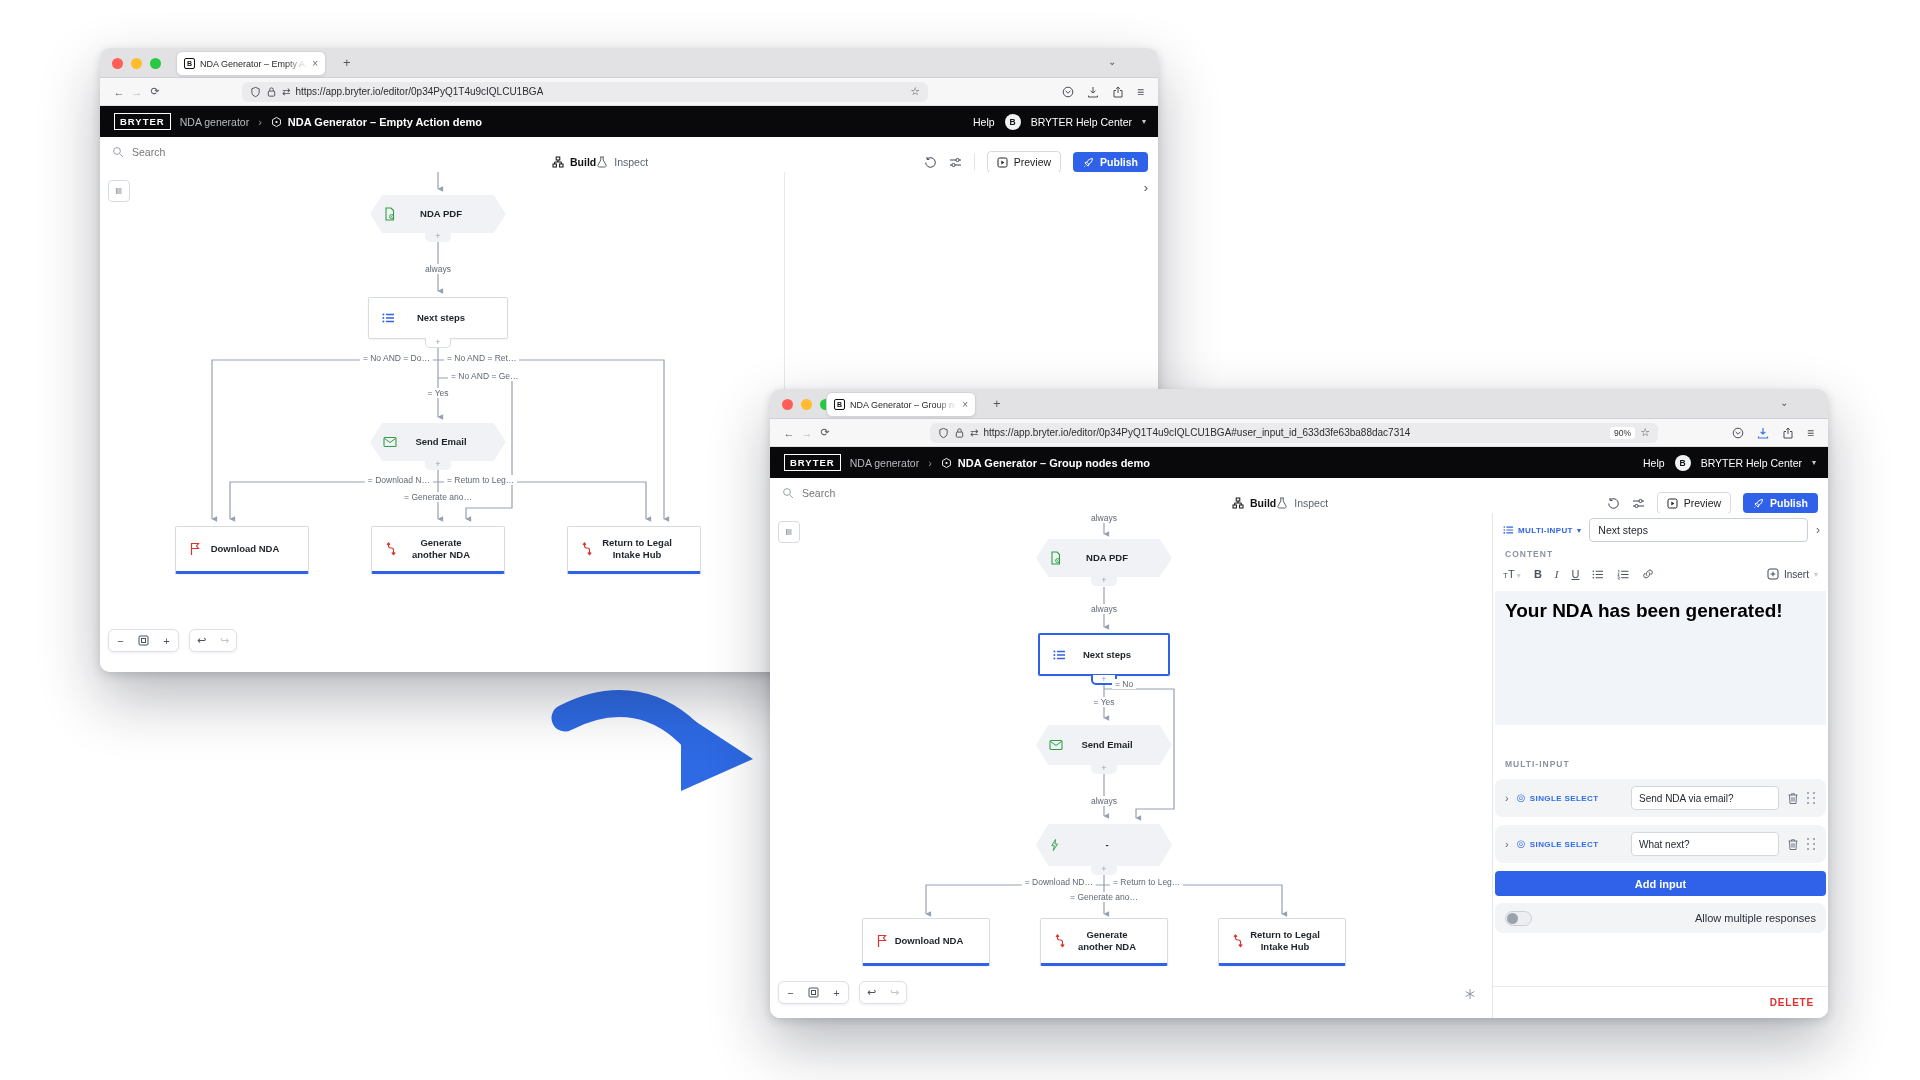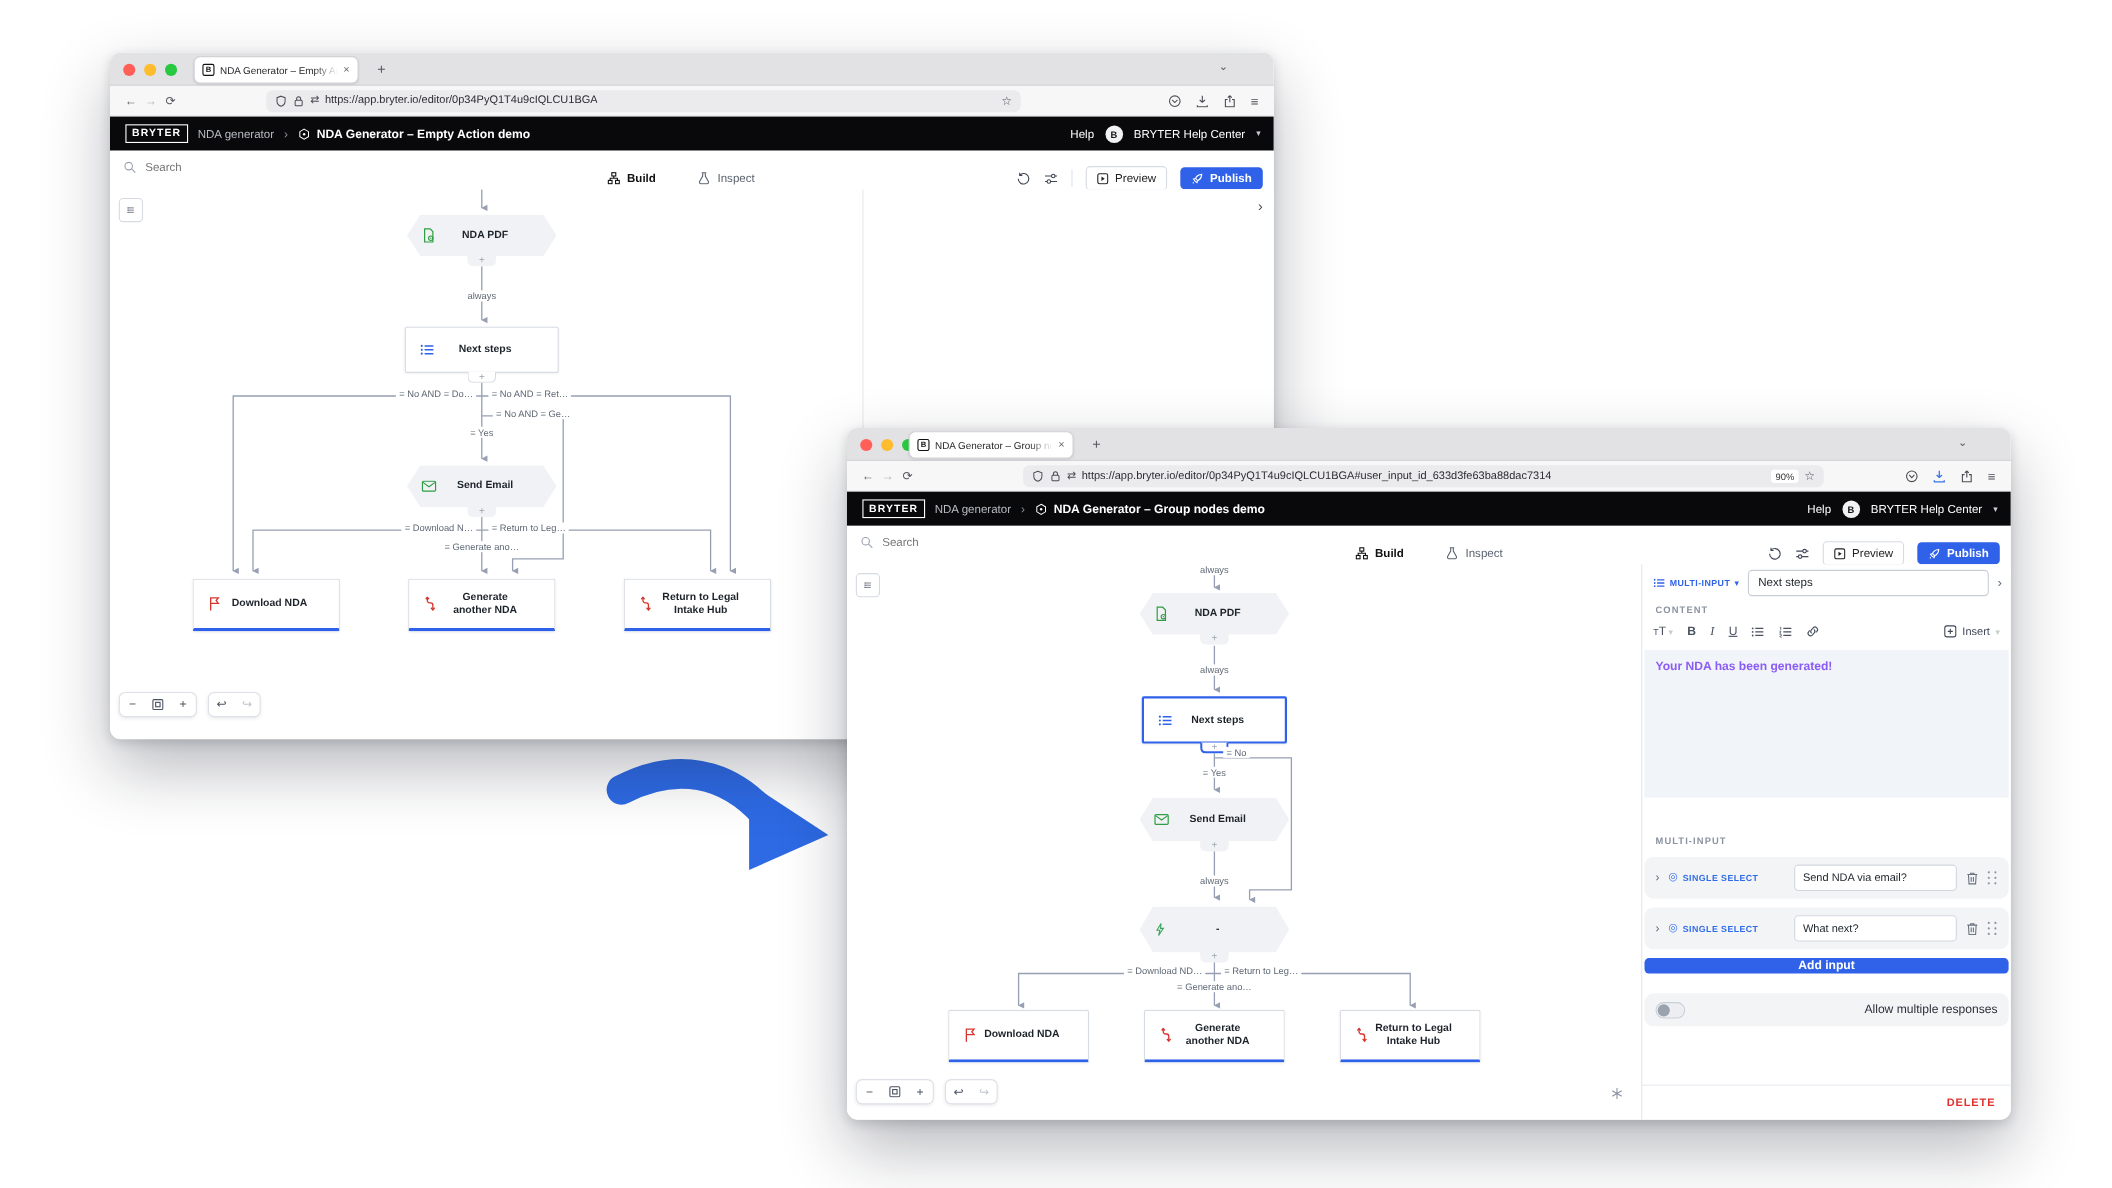--- a/index.html
+++ b/index.html
@@ -43,21 +43,21 @@
   .apptitle{font-weight:700;font-size:11px;display:flex;align-items:center;gap:6px;}
   .appright{position:absolute;right:12px;display:flex;align-items:center;gap:10px;font-size:10.5px;}
   .avatar{width:16px;height:16px;border-radius:50%;background:#f1f2f4;color:#111;font-size:8.5px;font-weight:700;
           display:flex;align-items:center;justify-content:center;}
   .caret{font-size:8px;color:#c7cbd2;}
   
   .edittb{position:relative;height:51px;background:#fff;border-bottom:1px solid #e4e7eb;}
   .searchbox{position:absolute;left:12px;top:8px;display:flex;align-items:center;gap:6px;color:#9aa2ae;}
   .searchbox input{border:0;outline:0;font-size:10.5px;color:#333;background:transparent;width:110px;
                    font-family:inherit;}
-  .tbtabs{position:absolute;top:0;height:100%;display:flex;gap:38px;}
+  .tbtabs{position:absolute;top:0;height:100%;display:flex;}
   .tbtab{display:flex;align-items:center;gap:6px;font-size:10.5px;color:#5c6470;height:100%;position:relative;}
   .tbtab.active{color:#111;font-weight:700;}
   .tbtab.active:after{content:"";position:absolute;left:-6px;right:-6px;bottom:0;height:2px;background:#2f62e8;}
   .tbright{position:absolute;right:10px;top:0;height:100%;display:flex;align-items:center;gap:12px;color:#3f4654;}
   .tbdiv{width:1px;height:16px;background:#e1e4e9;}
   .btn-preview{display:flex;align-items:center;gap:6px;border:1px solid #d6dae1;border-radius:4px;
                padding:4px 9px;font-size:10.5px;color:#222;background:#fff;}
   .btn-publish{display:flex;align-items:center;gap:6px;border-radius:4px;padding:4px 10px;font-size:10.5px;
                font-weight:700;color:#fff;background:#2f62e8;}
   
@@ -97,31 +97,31 @@
   .pchev{color:#5f6875;font-size:12px;}
   .plabel{position:absolute;left:12px;font-size:8.5px;font-weight:700;letter-spacing:1px;color:#8b93a1;}
   .rte{position:absolute;left:10px;right:10px;top:48px;height:26px;display:flex;align-items:center;gap:13px;color:#4a5260;}
   .rteb{font-weight:700;font-size:11px;}
   .rtei{font-style:italic;font-family:"Liberation Serif","DejaVu Serif",serif;font-size:11px;}
   .rteu{text-decoration:underline;font-size:11px;}
   .rtett{font-size:8px;}
   .rtett b{font-size:11px;font-weight:400;}
   .rteinsert{margin-left:auto;display:flex;align-items:center;gap:5px;font-size:10px;color:#3f4654;}
   .ptext{position:absolute;left:2px;right:2px;top:78px;height:134px;background:#f1f4f8;padding:9px 10px;}
-  .ptext .txt{font-size:11px;font-weight:700;color:#8b5cf6;}
+  .ptext .txt{font-size:19px;font-weight:700;color:#000000;}
   .pcard{position:absolute;left:2px;right:2px;height:38px;background:#f3f4f6;border-radius:8px;
          display:flex;align-items:center;gap:8px;padding:0 10px;}
   .pcard .chv{color:#5f6875;font-size:11px;}
   .seltype{display:flex;align-items:center;gap:4px;color:#2f6be8;font-size:8px;font-weight:700;letter-spacing:.4px;white-space:nowrap;}
   .radio{font-size:10px;line-height:10px;}
   .pcard input{width:148px;height:24px;border:1px solid #d2d7df;border-radius:4px;font-size:10px;padding:0 7px;
                color:#1d232b;outline:0;font-family:inherit;background:#fff;margin-left:auto;}
   .dots{width:9px;height:13px;display:grid;grid-template-columns:1fr 1fr;gap:2px;}
   .dots i{width:2px;height:2px;border-radius:50%;background:#8b93a1;}
-  .addinput{position:absolute;left:2px;right:2px;height:14px;background:#2f62e8;color:#fff;border-radius:4px;
+  .addinput{position:absolute;left:2px;right:2px;height:25px;background:#2f62e8;color:#fff;border-radius:4px;
             font-size:11px;font-weight:700;display:flex;align-items:center;justify-content:center;}
   .togglerow{position:absolute;left:2px;right:2px;height:30px;background:#f3f4f6;border-radius:8px;
              display:flex;align-items:center;gap:9px;padding:0 10px;font-size:11px;color:#2a3039;justify-content:space-between;}
   .toggle{width:27px;height:15px;border-radius:9px;background:#eceef2;border:1px solid #c9cfd8;position:relative;flex:0 0 auto;}
   .toggle i{position:absolute;left:1px;top:1px;width:11px;height:11px;border-radius:50%;background:#9aa2ae;}
   .helpbox{width:12px;height:12px;border:1px solid #9aa2ae;border-radius:2px;font-size:8px;color:#6b7280;
            display:flex;align-items:center;justify-content:center;}
   .pfooter{position:absolute;left:0;right:0;bottom:0;height:32px;border-top:1px solid #e8eaee;
            display:flex;align-items:center;justify-content:flex-end;padding:0 14px;}
   .delete{color:#e0312f;font-size:10px;font-weight:700;letter-spacing:.8px;}

